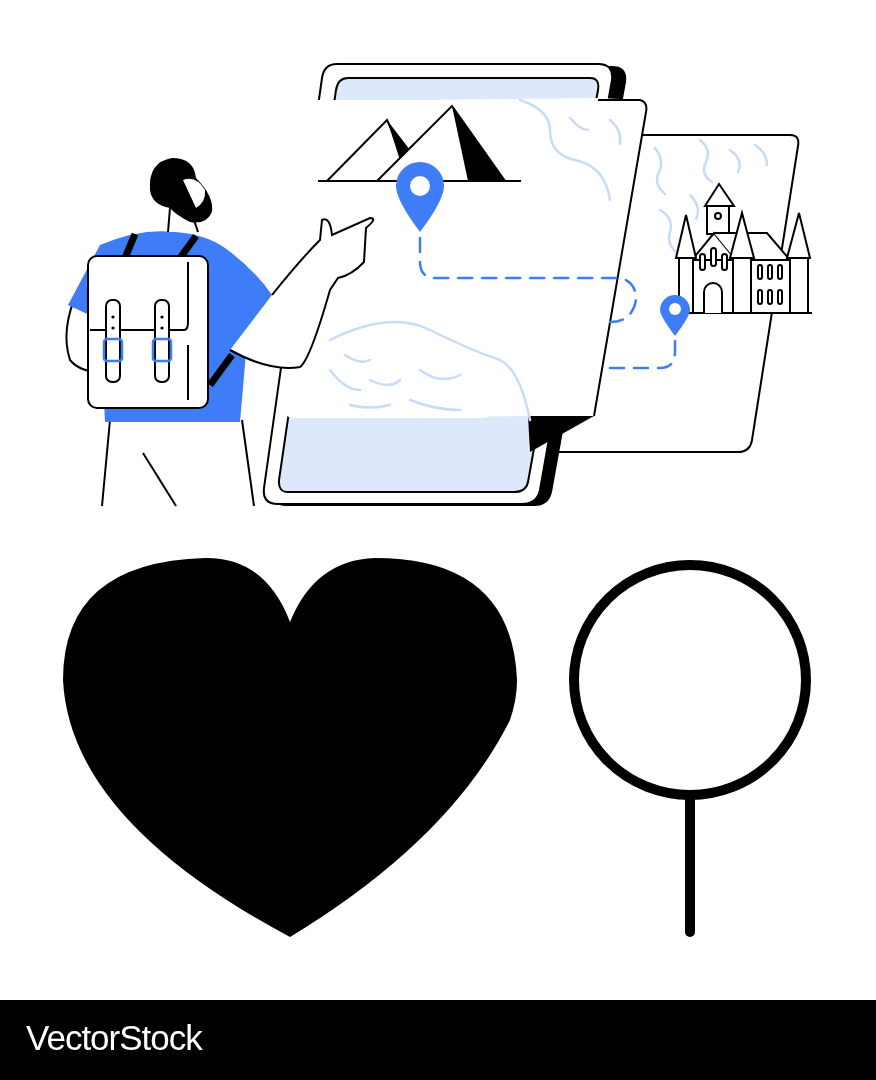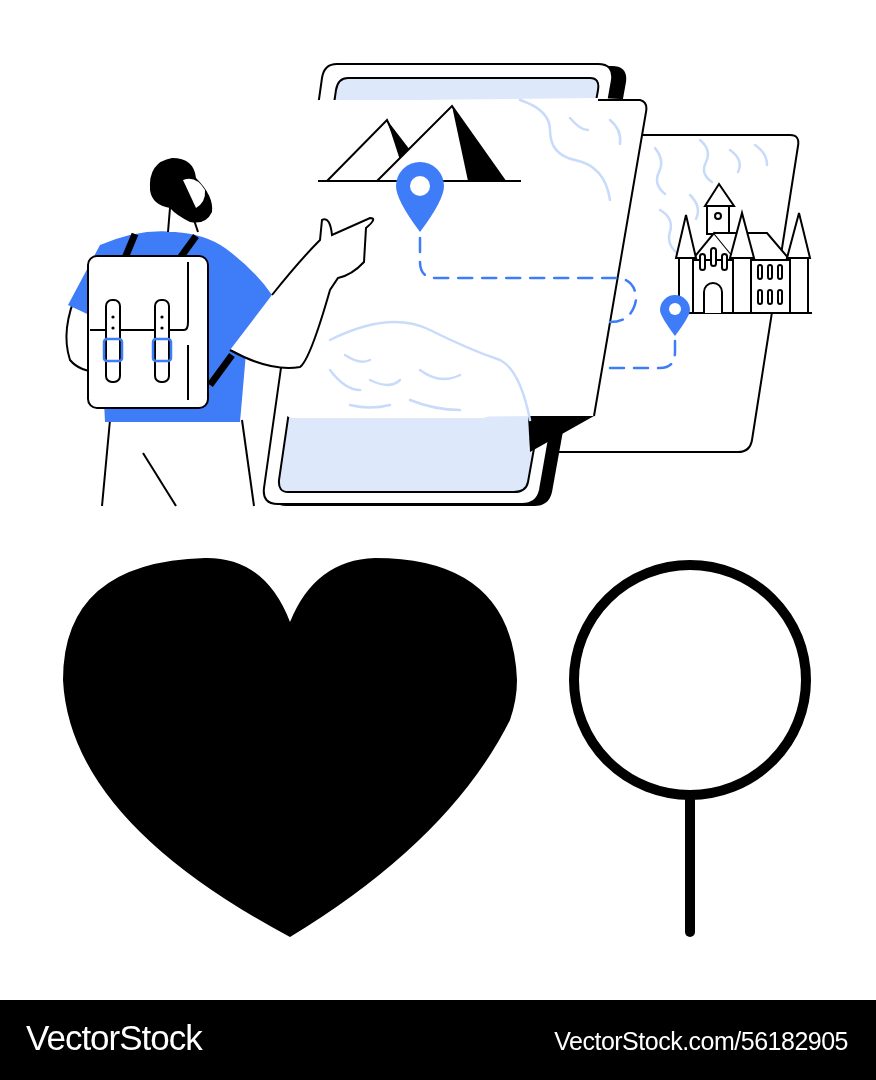--- a/index.html
+++ b/index.html
@@ -136,14 +136,13 @@
   <path d="M290,622 Q265,557 205,558 Q63,562 63,680 Q70,820 290,937 Q450,840 510,720 Q517,700 517,680 Q512,558 375,558 Q315,560 290,622 Z" fill="#000"></path>
 
   <g>
     <ellipse cx="690" cy="680" rx="116" ry="115" fill="none" stroke="#000" stroke-width="10"></ellipse>
     <line x1="690" y1="795" x2="690" y2="932" stroke="#000" stroke-width="10" stroke-linecap="round"></line>
   </g>
 </svg>
 
 <div id="footer">
   <div id="brand">VectorStock</div>
-  <div id="stockid">VectorStock.com/56182905</div>
 </div>
 
 </body></html>

